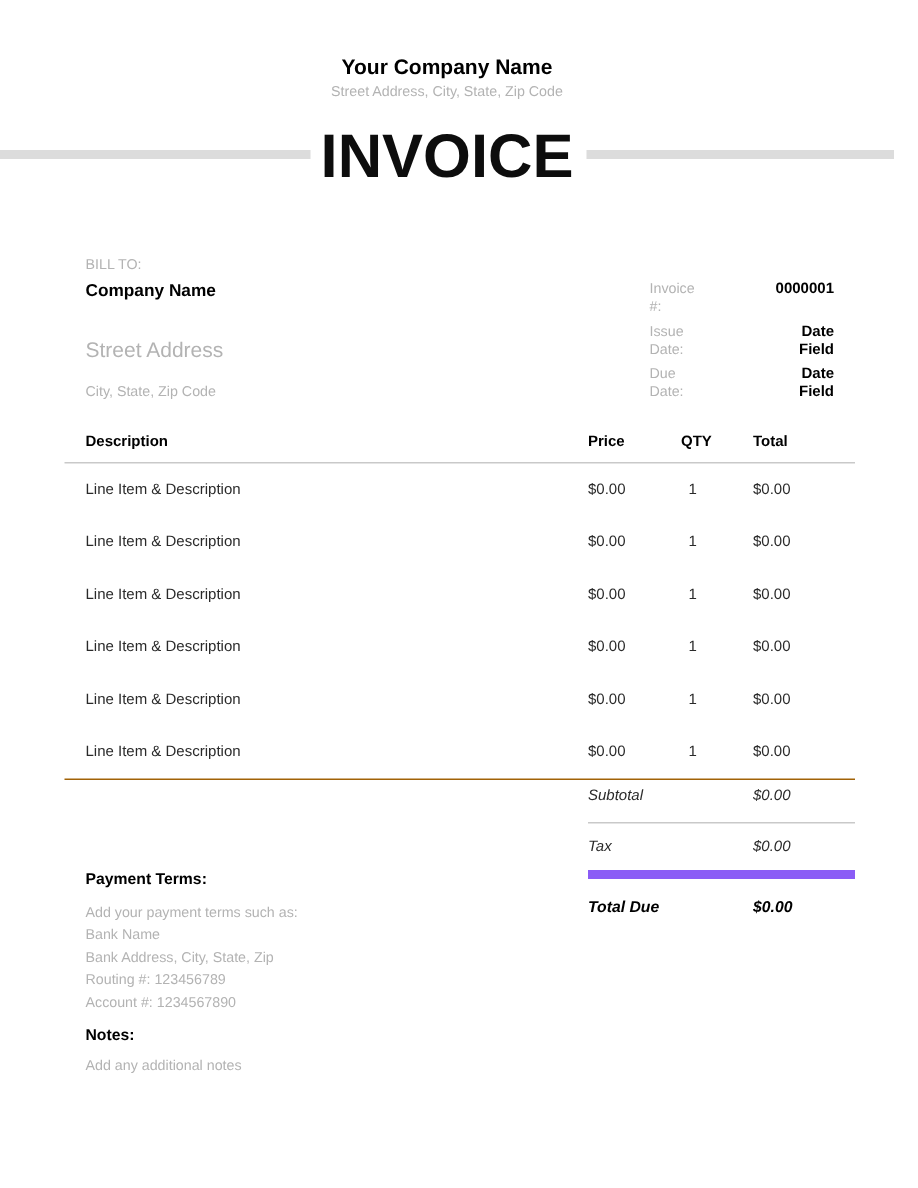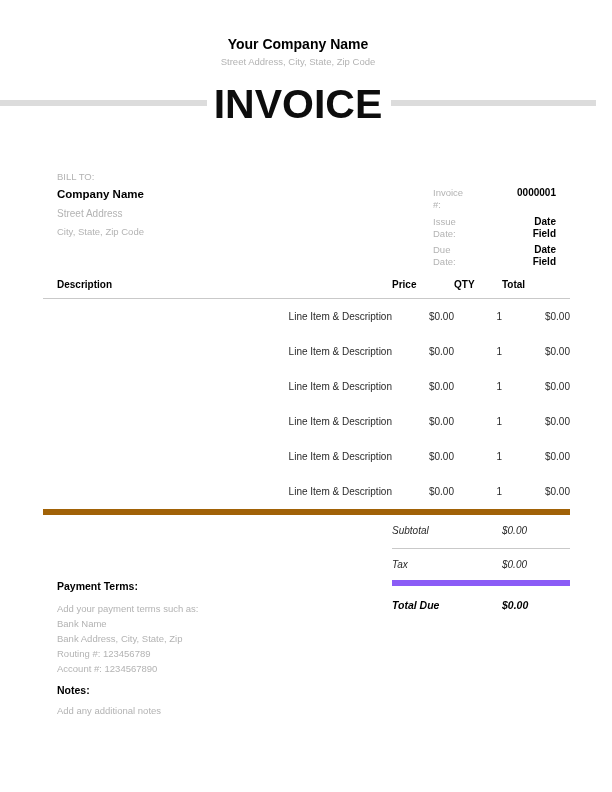--- a/index.html
+++ b/index.html
@@ -28,46 +28,46 @@
     text-align: center;
     font-size: 41px; font-weight: bold; line-height: 40px;
     letter-spacing: 0px; color: #0d0d0d;
   }
 
   
   .bill-to { position: absolute; left: 57px; top: 171px; }
   .muted { color: #b3b3b3; }
   .bill-to-label { font-size: 9.5px; line-height: 11px; }
   .customer-name { font-size: 11.5px; font-weight: bold; margin-top: 6px; line-height: 13px; }
-  .bill-line1 { font-size: 10px; line-height: 11px; margin-top: 7px; }
-  .bill-line2 { font-size: 9.5px; line-height: 11px; margin-top: 7px; }
+  .bill-line1 { font-size: 14px; line-height: 11px; margin-top: 27px; }
+  .bill-line2 { font-size: 9.5px; line-height: 11px; margin-top: 17px; }
 
   
   .meta { position: absolute; left: 433px; top: 187px; width: 123px; }
   .meta-row { display: flex; justify-content: space-between; align-items: baseline; margin-bottom: 4.5px; }
   .meta-label { font-size: 9.5px; color: #b3b3b3; line-height: 12px; }
   .meta-value { font-size: 10px; font-weight: bold; color: #000; line-height: 12px; text-align: right; padding-left: 45px; }
 
   
-  .items { position: absolute; left: 43px; top: 271px; width: 527px; }
+  .items { position: absolute; left: 43px; top: 281px; width: 527px; }
   .items-header {
     display: grid; grid-template-columns: 349px 62px 48px 68px;
     align-items: center; height: 27px;
     border-bottom: 1px solid #c9c9c9;
     font-size: 10px; font-weight: bold; color: #000;
   }
   .items-header .cell-desc { padding-left: 14px; }
   .item-row {
     display: grid; grid-template-columns: 349px 62px 48px 68px;
     align-items: center; height: 35px;
     font-size: 10px; color: #2a2a2a;
   }
   .item-row .cell-desc { padding-left: 14px; }
   .item-row .cell-qty { padding-left: 5px; }
-  .items-body { border-bottom: 6px solid #a16207; text-align: right; }
+  .items-body { border-bottom: 1px solid #a16207; }
 
   
   .summary { position: absolute; left: 392px; top: 513px; width: 178px; font-size: 10px; font-style: italic; }
   .summary-row { display: grid; grid-template-columns: 110px 68px; align-items: center; }
   .summary-row.subtotal { height: 35px; border-bottom: 1px solid #c9c9c9; color: #2a2a2a; }
   .summary-row.tax { height: 31px; border-bottom: 6px solid #8b5cf6; color: #2a2a2a; }
   .summary-row.total-due { height: 37px; font-weight: bold; color: #000; font-size: 10.5px; }
 
   
   .terms { position: absolute; left: 57px; top: 580px; width: 330px; }

